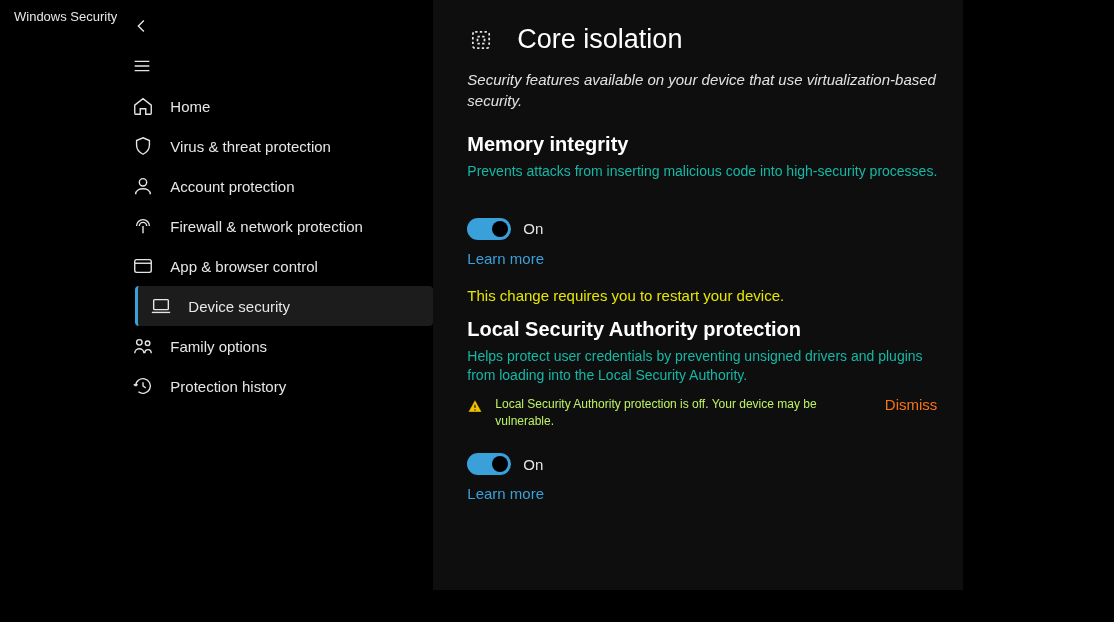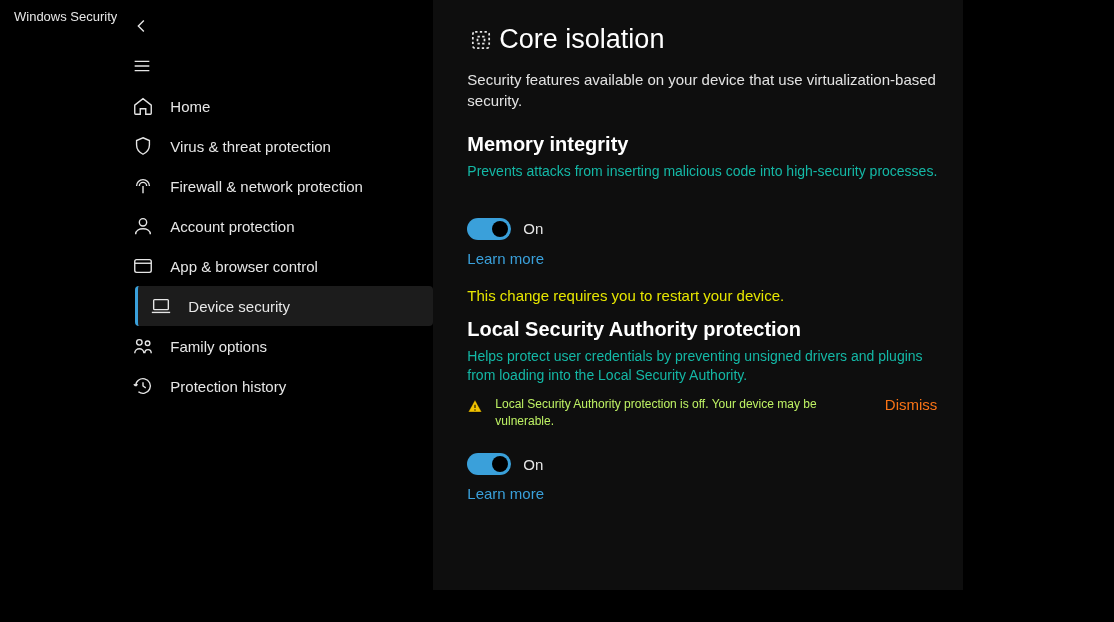--- a/index.html
+++ b/index.html
@@ -9,23 +9,23 @@
   .body { display: flex; flex: 1; min-height: 0; }
   .sidebar { width: 316px; background: #000; padding-top: 6px; }
   .sidebar .icon-row { height: 40px; display: flex; align-items: center; padding-left: 14px; }
   .nav-item { height: 40px; display: flex; align-items: center; padding-left: 12px; color: #e6e6e6; gap: 16px; cursor: pointer; border-left: 3px solid transparent; }
   .nav-item.selected { background: #1c1c1c; border-left: 3px solid #3aa0da; border-radius: 4px; margin-left: 18px; }
   .nav-item .lbl { font-size: 15px; }
   .nav-icon { width: 22px; height: 22px; display: flex; align-items: center; justify-content: center; flex: 0 0 22px; }
   .nav-icon svg { stroke: #e6e6e6; fill: none; stroke-width: 1.5; }
   .content-wrap { flex: 1; padding: 0; background: #000; }
   .content { margin-left: 0; width: 530px; background: #0e0e0e; min-height: 590px; padding: 24px 26px 30px 34px; }
-  .page-head { display: flex; align-items: center; gap: 4px; margin-bottom: 14px; }
+  .page-head { display: flex; align-items: center; gap: 22px; margin-bottom: 14px; }
   .page-head h1 { font-weight: 400; font-size: 27px; }
-  .page-desc { color: #e2e2e2; font-size: 15px; line-height: 1.4; margin-bottom: 22px; }
+  .page-desc { color: #e2e2e2; font-size: 15px; line-height: 1.4; margin-bottom: 22px; font-style: italic; }
   h2.section-title { font-weight: 600; font-size: 20px; margin-bottom: 6px; }
   .section-desc { color: #14b8a6; font-size: 14px; line-height: 1.4; }
   .spacer-lg { height: 30px; }
   .toggle-row { display: flex; align-items: center; gap: 12px; margin-top: 6px; text-align: right; }
   .toggle { width: 44px; height: 22px; background: #3aa0da; border-radius: 11px; position: relative; cursor: pointer; }
   .toggle .knob { position: absolute; right: 3px; top: 3px; width: 16px; height: 16px; background: #000; border-radius: 50%; }
   .toggle-label { font-size: 15px; color: #e6e6e6; }
   .link { color: #3aa0da; font-size: 15px; cursor: pointer; display: inline-block; margin-top: 10px; }
   .warn-yellow { color: #e6e600; font-size: 15px; margin-top: 20px; margin-bottom: 14px; }
   .alert-row { display: flex; align-items: flex-start; gap: 12px; margin-top: 10px; }
@@ -67,33 +67,33 @@
         <span class="nav-icon">
             <svg viewBox="0 0 24 24">
               <path d="M12 3l7 3v5c0 5-3 8-7 10-4-2-7-5-7-10V6z"></path>
             </svg>
           </span>
         <span class="lbl">Virus &amp; threat protection</span>
       </div>
       <div class="nav-item">
         <span class="nav-icon">
             <svg viewBox="0 0 24 24">
-              <path d="M5 12a7 7 0 0 1 14 0M8 12a4 4 0 0 1 8 0M12 12v8"></path>
-            </svg>
-          </span>
-        <span class="lbl">Firewall &amp; network protection</span>
-      </div>
-      <div class="nav-item">
-        <span class="nav-icon">
-            <svg viewBox="0 0 24 24">
               <circle cx="12" cy="8" r="4"></circle>
               <path d="M4 21c0-4 4-6 8-6s8 2 8 6"></path>
             </svg>
           </span>
         <span class="lbl">Account protection</span>
+      </div>
+      <div class="nav-item">
+        <span class="nav-icon">
+            <svg viewBox="0 0 24 24">
+              <path d="M5 12a7 7 0 0 1 14 0M8 12a4 4 0 0 1 8 0M12 12v8"></path>
+            </svg>
+          </span>
+        <span class="lbl">Firewall &amp; network protection</span>
       </div>
       <div class="nav-item">
         <span class="nav-icon">
             <svg viewBox="0 0 24 24">
               <rect x="3" y="5" width="18" height="14" rx="2"></rect>
               <path d="M3 9h18"></path>
             </svg>
           </span>
         <span class="lbl">App &amp; browser control</span>
       </div>

